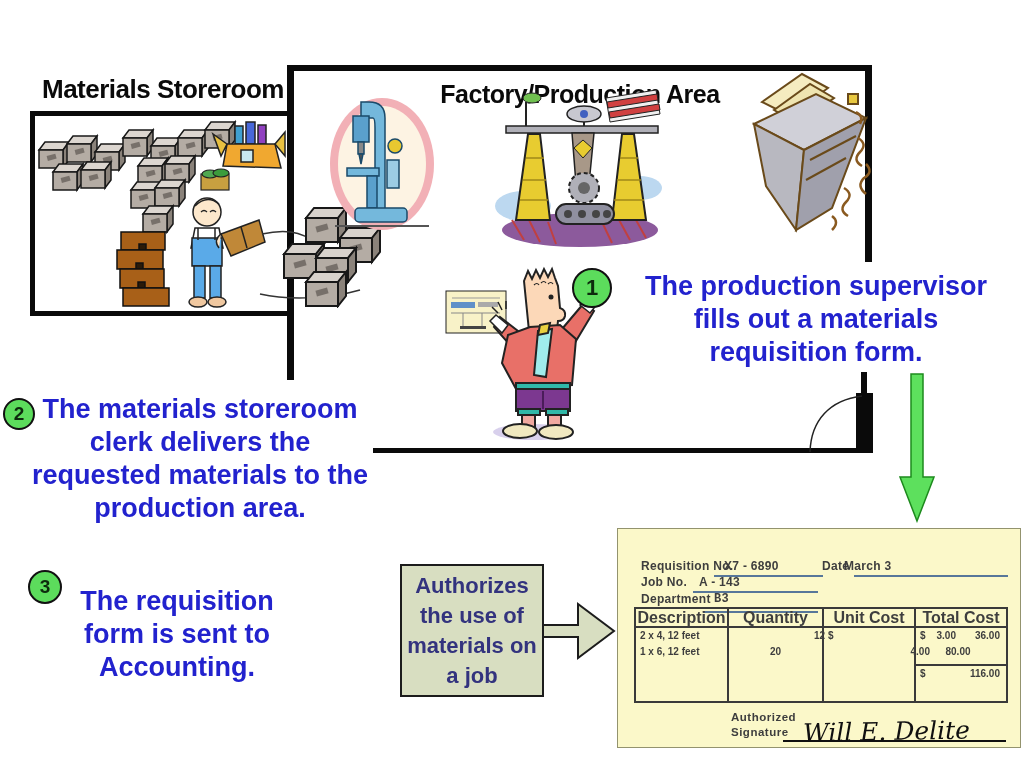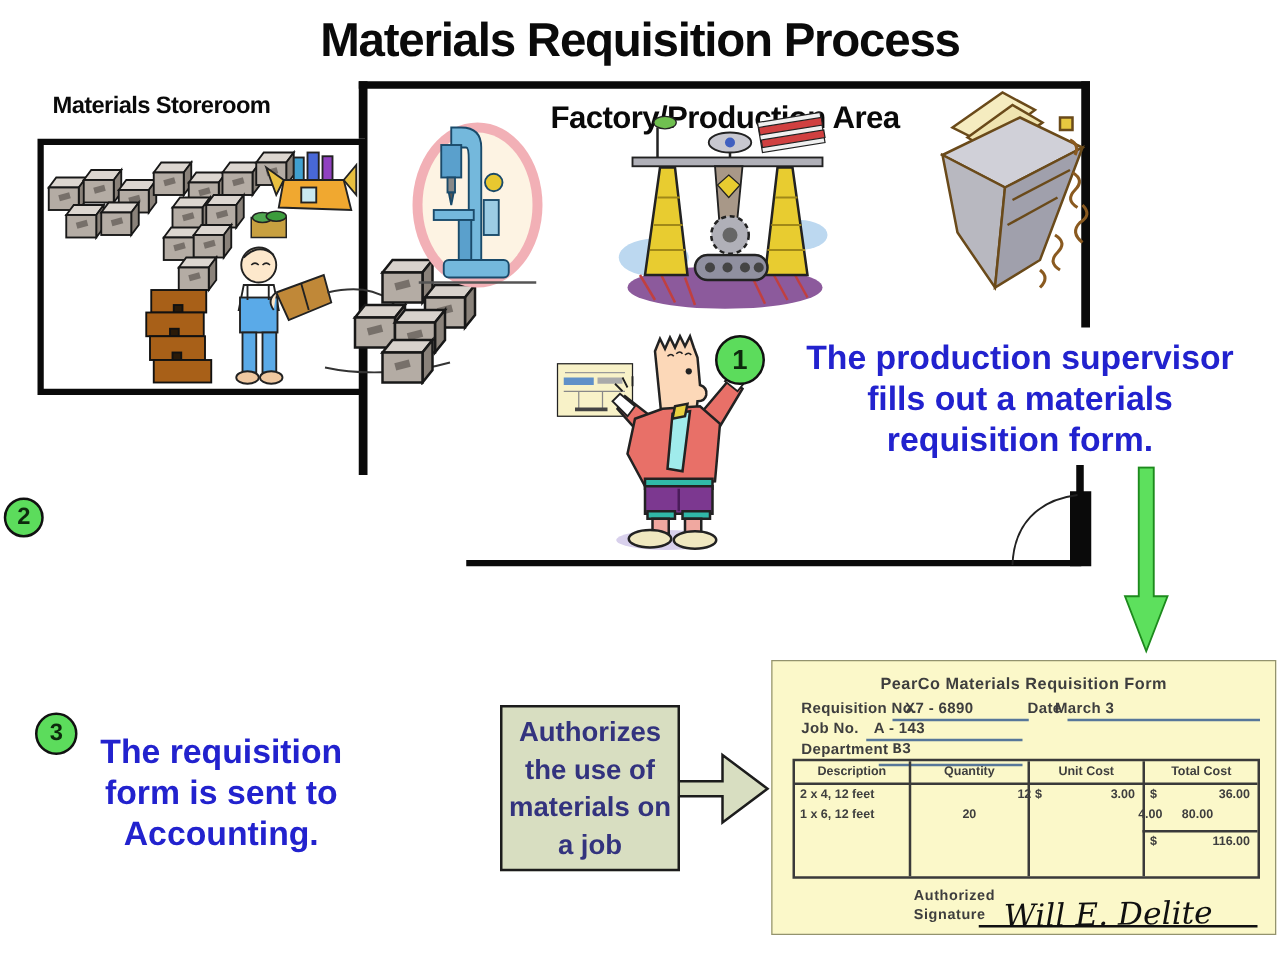--- a/index.html
+++ b/index.html
@@ -14,45 +14,44 @@
                align-items:center;justify-content:center;font-weight:bold;color:#0d2a0d;box-sizing:border-box;}
   .callout-box{background:#d8dec1;border:2px solid #1c1c1c;color:#33337e;font-weight:bold;
                font-size:22px;line-height:30px;text-align:center;display:flex;align-items:center;justify-content:center;box-sizing:border-box;}
   
   .req-form{background:#fbf8c9;border:1px solid #93936e;box-sizing:border-box;color:#3e3e3e;}
   .req-form .ftitle{position:absolute;left:0;right:0;top:10px;text-align:center;font-weight:bold;font-size:13px;letter-spacing:0.4px;}
   .flabel,.fvalue{position:absolute;font-weight:bold;font-size:12px;letter-spacing:0.3px;white-space:nowrap;}
   .fline{position:absolute;height:2px;background:#57779a;}
   .ftable{position:absolute;left:16px;top:78px;width:374px;height:96px;border:2px solid #3a3a3a;box-sizing:border-box;}
   .col-sep{position:absolute;top:0;bottom:0;width:2px;background:#3a3a3a;}
-  .thead{position:absolute;top:0;height:17px;font-weight:bold;font-size:10px;text-align:center;line-height:17px;}
+  .thead{position:absolute;top:0;height:17px;font-weight:bold;font-size:16px;text-align:center;line-height:17px;}
   .thead-sep{position:absolute;left:0;right:0;top:17px;height:2px;background:#3a3a3a;}
   .tcell{position:absolute;font-weight:bold;font-size:10px;white-space:nowrap;}
   .sig-label{position:absolute;font-weight:bold;font-size:11.5px;letter-spacing:0.5px;}
   .signature{position:absolute;font-family:"DejaVu Serif",serif;font-style:italic;font-size:25px;color:#101010;transform:rotate(-1deg);}
 </style>
 </head>
 <body>
 
 <div id="slide">
 
-  <div class="abs title">Materials Requisition Process</div>
 
   <div class="abs wall" style="left:287px;top:65px;width:585px;height:6px;"></div>
   <div class="abs wall" style="left:287px;top:65px;width:7px;height:315px;"></div>
   <div class="abs wall" style="left:865px;top:65px;width:7px;height:197px;"></div>
   <div class="abs wall" style="left:373px;top:448px;width:492px;height:5px;"></div>
   <div class="abs wall" style="left:856px;top:393px;width:17px;height:60px;"></div>
   <div class="abs wall" style="left:861px;top:372px;width:6px;height:24px;"></div>
   <svg class="abs" style="left:800px;top:390px;" width="70" height="65">
     <path d="M 62 6 C 30 10, 11 30, 10 62" fill="none" stroke="#222" stroke-width="1.5"></path>
   </svg>
 
   <div class="abs" style="left:30px;top:111px;width:262px;height:205px;border:5px solid #0a0a0a;box-sizing:border-box;background:#fff;"></div>
-  <div class="abs area-label" style="left:42px;top:74px;font-size:19px;letter-spacing:-0.5px;">Materials Storeroom</div>
+  <div class="abs area-label" style="left:42px;top:74px;font-size:26px;letter-spacing:-0.5px;">Materials Storeroom</div>
   <div class="abs area-label" style="left:425px;top:80px;width:310px;text-align:center;font-size:25px;letter-spacing:-0.5px;">Factory/Production Area</div>
 
   <svg class="abs" style="left:35px;top:116px;" width="252" height="195" viewBox="0 0 252 195">
     <defs>
       <g id="cube">
         <polygon points="0,8 6,0 30,0 24,8" fill="#dcd6d0" stroke="#181818" stroke-width="1.5"></polygon>
         <polygon points="24,26 24,8 30,0 30,18" fill="#8a827a" stroke="#181818" stroke-width="1.5"></polygon>
         <rect x="0" y="8" width="24" height="18" fill="#b4aca4" stroke="#181818" stroke-width="1.5"></rect>
         <rect x="8" y="13" width="9" height="5" fill="#77706a" transform="rotate(-15 12 15)"></rect>
       </g>
@@ -270,39 +269,39 @@
   </svg>
 
   <div class="abs step-circle" style="left:572px;top:268px;width:40px;height:40px;font-size:22px;">
     <span>1</span>
   </div>
   <div class="abs step-text" style="left:618px;top:270px;width:396px;">The production supervisor<br>fills out a materials<br>requisition form.</div>
 
   <div class="abs step-circle" style="left:3px;top:398px;width:32px;height:32px;font-size:19px;">
     <span>2</span>
   </div>
+  <div class="abs step-text" style="left:10px;top:393px;width:380px;">The materials storeroom<br>clerk delivers the<br>requested materials to the<br>production area.</div>
 
   <div class="abs step-circle" style="left:28px;top:570px;width:34px;height:34px;font-size:19px;">
     <span>3</span>
   </div>
   <div class="abs step-text" style="left:57px;top:585px;width:240px;">The requisition<br>form is sent to<br>Accounting.</div>
 
   <svg class="abs" style="left:897px;top:373px;" width="40" height="150" viewBox="0 0 40 150">
     <polygon points="14,1 26,1 26,104 37,104 20,148 3,104 14,104" fill="#5de05d" stroke="#1d8a1d" stroke-width="1.5"></polygon>
   </svg>
 
   <div class="abs callout-box" style="left:400px;top:564px;width:144px;height:133px;">
     <div>Authorizes<br>the use of<br>materials on<br>a job</div>
   </div>
   <svg class="abs" style="left:543px;top:601px;" width="74" height="60" viewBox="0 0 74 60">
     <polygon points="0,24 35,24 35,3 71,30 35,57 35,36 0,36" fill="#d8dec1" stroke="#1c1c1c" stroke-width="2"></polygon>
   </svg>
 
   <div class="abs req-form" style="left:617px;top:528px;width:404px;height:220px;">
-    <div class="ftitle">PearCo Materials Requisition Form</div>
 
     <div class="flabel" style="left:23px;top:30px;">Requisition No.</div>
     <div class="fvalue" style="left:106px;top:30px;">X7 - 6890</div>
     <div class="fline" style="left:96px;top:46px;width:109px;"></div>
     <div class="flabel" style="left:204px;top:30px;">Date</div>
     <div class="fvalue" style="left:226px;top:30px;text-align:right;">March 3</div>
     <div class="fline" style="left:236px;top:46px;width:154px;"></div>
 
     <div class="flabel" style="left:23px;top:46px;text-align:right;">Job No.</div>
     <div class="fvalue" style="left:81px;top:46px;">A - 143</div>
@@ -318,21 +317,21 @@
       <div class="col-sep" style="left:278px;"></div>
       <div class="thead" style="left:0;width:91px;">Description</div>
       <div class="thead" style="left:93px;width:93px;">Quantity</div>
       <div class="thead" style="left:188px;width:90px;">Unit Cost</div>
       <div class="thead" style="left:280px;width:90px;">Total Cost</div>
       <div class="thead-sep"></div>
 
       <div class="tcell" style="left:4px;top:21px;">2 x 4, 12 feet</div>
       <div class="tcell" style="left:93px;top:21px;width:93px;text-align:center;margin-left:44px;">12</div>
       <div class="tcell" style="left:192px;top:21px;">$</div>
-      <div class="tcell" style="left:188px;top:21px;width:84px;text-align:right;">3.00</div>
+      <div class="tcell" style="left:188px;top:21px;width:84px;text-align:right;padding-left:48px;">3.00</div>
       <div class="tcell" style="left:284px;top:21px;">$</div>
       <div class="tcell" style="left:280px;top:21px;width:84px;text-align:right;">36.00</div>
 
       <div class="tcell" style="left:4px;top:37px;">1 x 6, 12 feet</div>
       <div class="tcell" style="left:93px;top:37px;width:93px;text-align:center;">20</div>
       <div class="tcell" style="left:188px;top:37px;width:84px;text-align:right;margin-left:22px;">4.00</div>
       <div class="tcell" style="left:280px;top:37px;width:84px;text-align:center;">80.00</div>
 
       <div style="position:absolute;left:278px;top:55px;width:92px;height:2px;background:#3a3a3a;"></div>
       <div class="tcell" style="left:284px;top:59px;">$</div>

